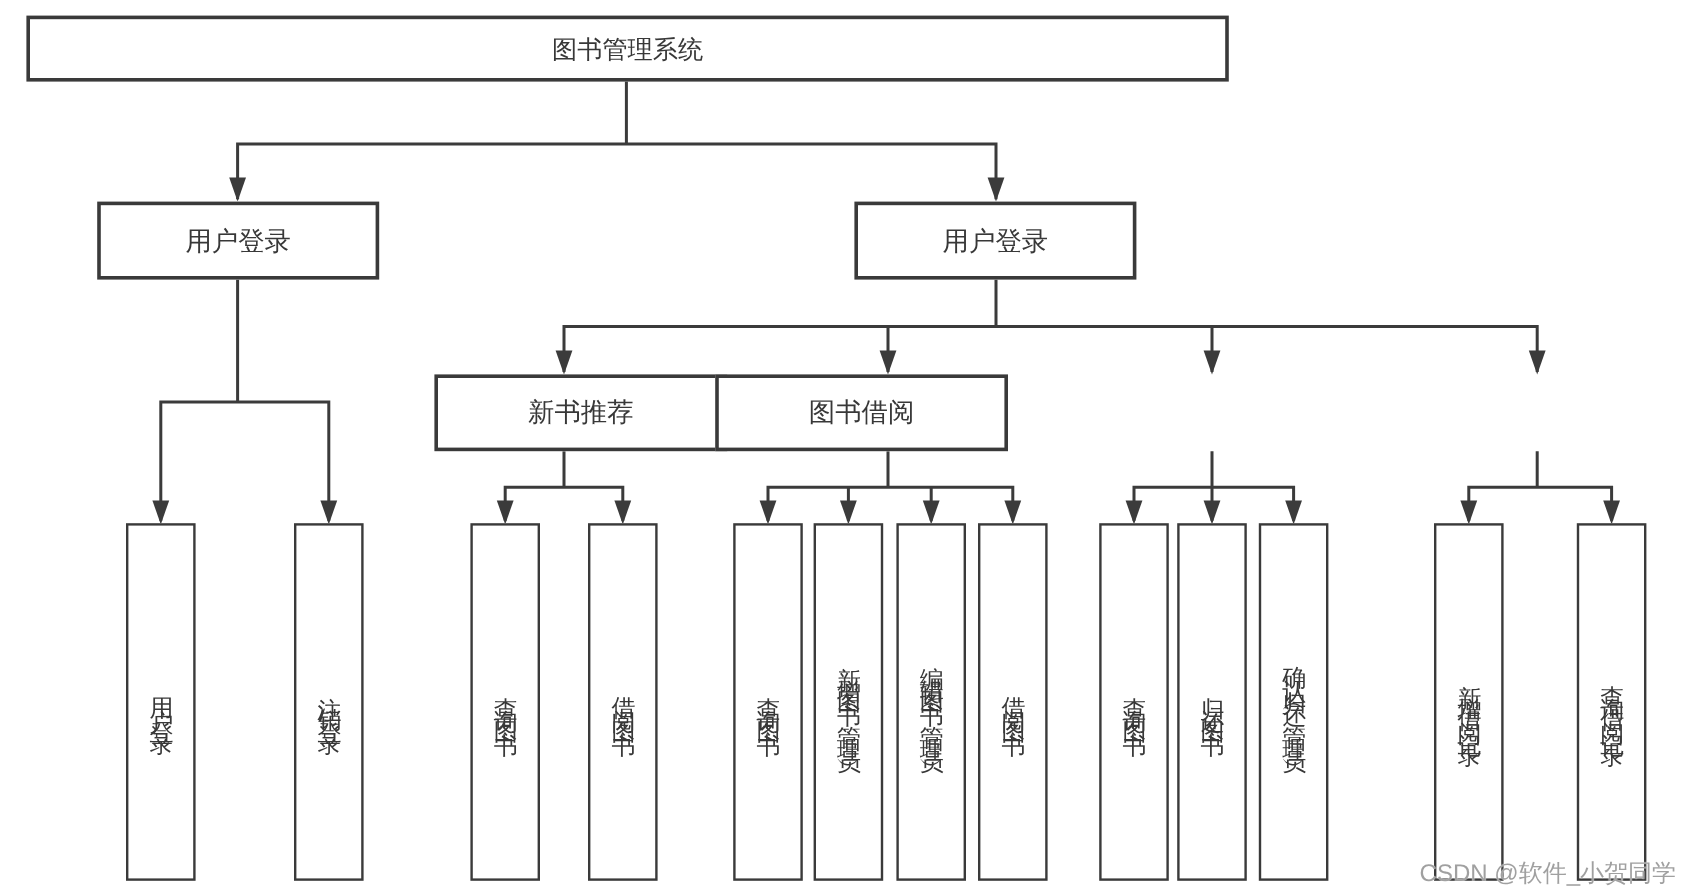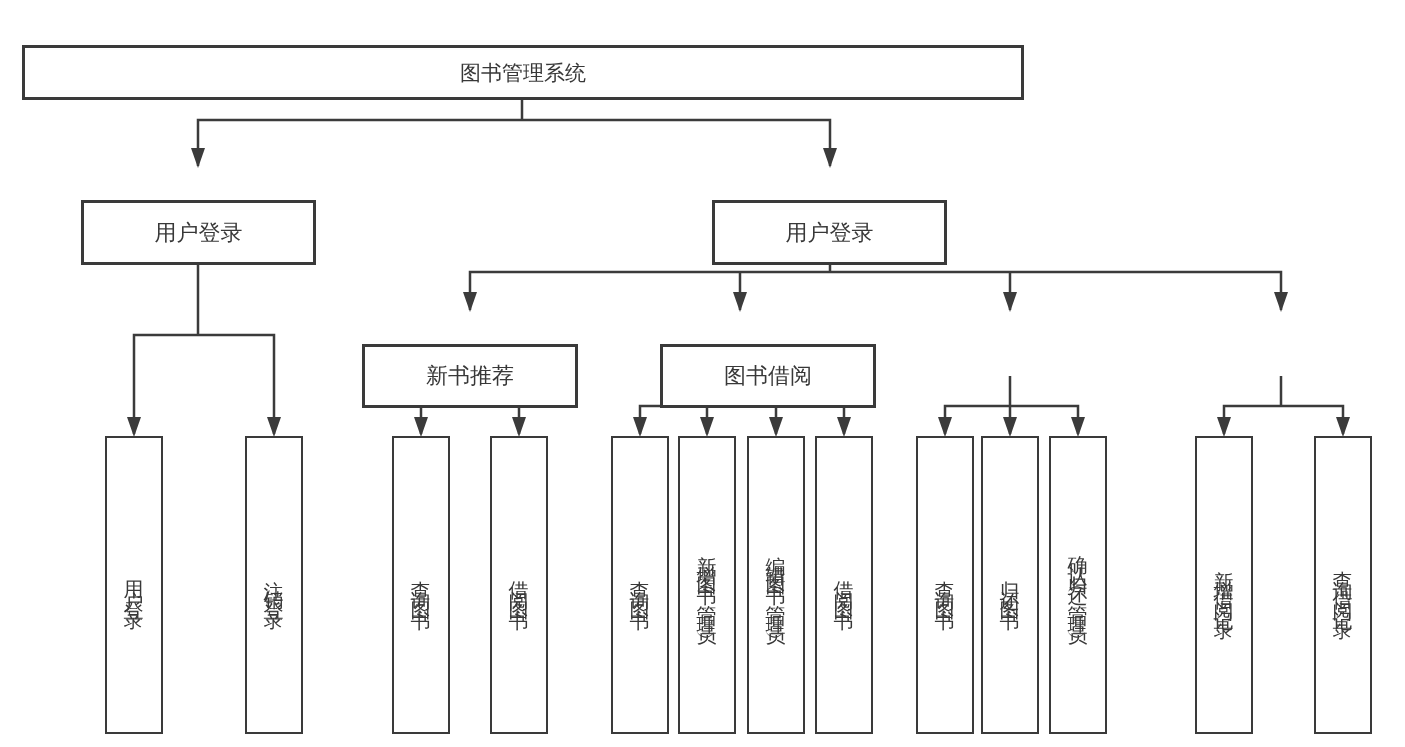--- a/index.html
+++ b/index.html
@@ -22,25 +22,24 @@
   }
   .node {
     position: absolute;
     box-sizing: border-box;
     background: #ffffff;
     border: 3px solid #3a3a3a;
     display: flex;
     align-items: center;
     justify-content: center;
     color: #383838;
-    margin-top: 32px;
   }
   .node-root  { left: 22px;  top: 13px;  width: 1002px; height: 55px; font-size: 21px; }
   .node-l1    { top: 168px; width: 235px; height: 65px; font-size: 22px; }
-  .node-l2    { top: 312px; width: 216px; height: 64px; font-size: 22px; font-family: Liberation Serif, serif; }
+  .node-l2    { top: 312px; width: 244px; height: 64px; font-size: 22px; font-family: Liberation Serif, serif; }
   .leaf {
     position: absolute;
     box-sizing: border-box;
     top: 436px;
     width: 58px;
     height: 298px;
     background: #ffffff;
     border: 2.5px solid #3a3a3a;
     display: flex;
     align-items: center;
@@ -111,21 +110,21 @@
   <div class="node node-l1" style="left:81px;">
     <span class="hlabel">用户登录</span>
   </div>
   <div class="node node-l1" style="left:712px;">
     <span class="hlabel">用户登录</span>
   </div>
 
   <div class="node node-l2" style="left:362px;">
     <span class="hlabel">新书推荐</span>
   </div>
-  <div class="node node-l2" style="left:660px;">
+  <div class="node node-l2" style="left:596px;">
     <span class="hlabel">图书借阅</span>
   </div>
 
   <div class="leaf" style="left:105px;">
     <span class="vlabel">用户登录</span>
   </div>
   <div class="leaf" style="left:245px;">
     <span class="vlabel">注销登录</span>
   </div>
 
@@ -159,14 +158,15 @@
     <span class="vlabel">确认归还（管理员）</span>
   </div>
 
   <div class="leaf" style="left:1195px;">
     <span class="vlabel">新增借阅记录</span>
   </div>
   <div class="leaf" style="left:1314px;">
     <span class="vlabel">查询借阅记录</span>
   </div>
 
+  <div class="watermark">CSDN @软件_小贺同学</div>
 
 </div>
 
 </body></html>

